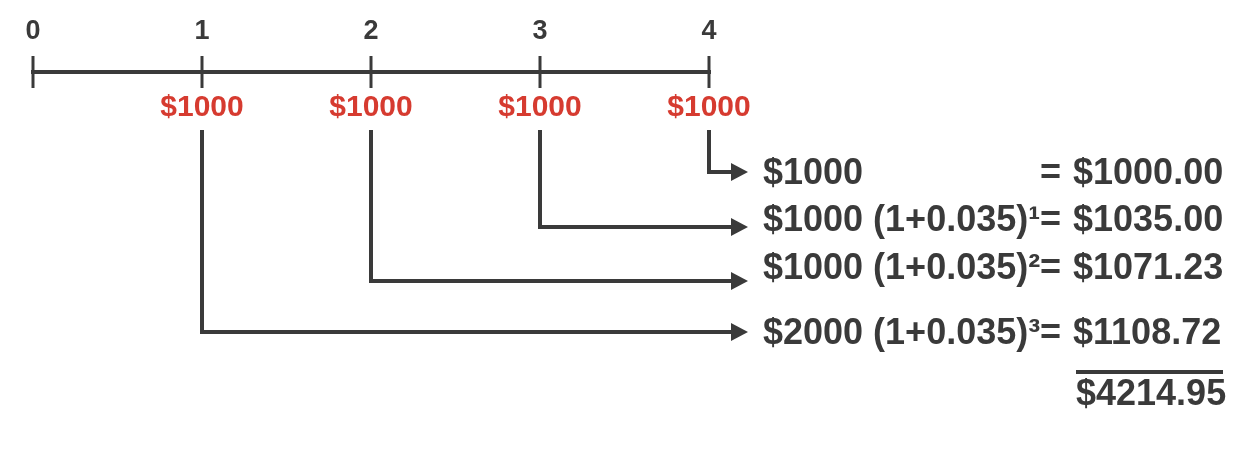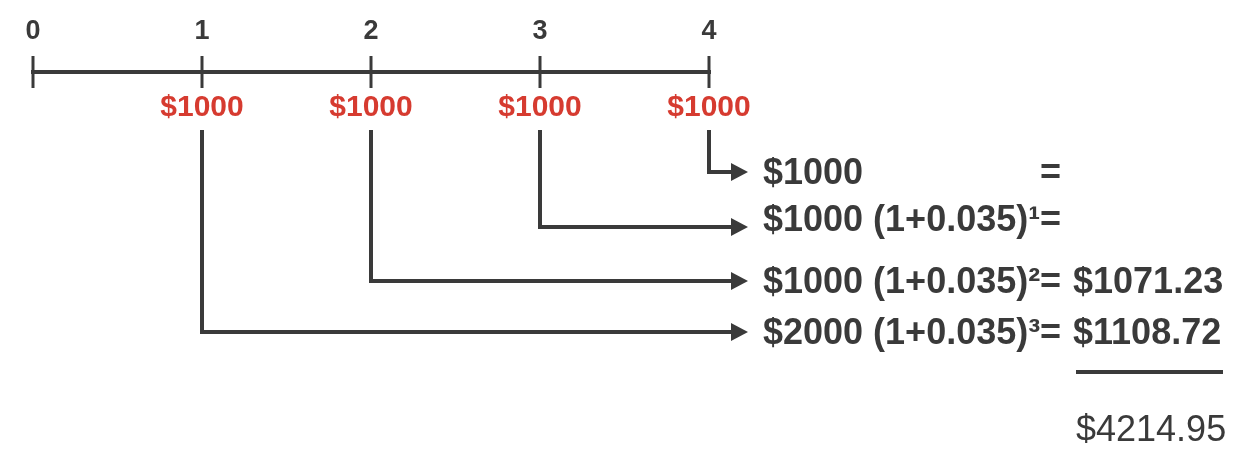--- a/index.html
+++ b/index.html
@@ -64,32 +64,32 @@
     display: flex;
     align-items: baseline;
     font-size: 36px;
     font-weight: 700;
     line-height: 44px;
     color: var(--ink, #3a3a3a);
     white-space: nowrap;
   }
   .row-1 { top: 150px; }
   .row-2 { top: 197px; }
-  .row-3 { top: 259px; text-align: center; }
+  .row-3 { top: 245px; text-align: center; }
   .row-4 { top: 310px; }
   .calc-expr   { width: 277px; }
   .calc-equals { margin-right: 12px; }
   .calc-result { }
 
   .total-label {
     position: absolute;
     left: 1076px;
-    top: 407px;
+    top: 371px;
     font-size: 36px;
-    font-weight: 400;
+    font-weight: 700;
     line-height: 44px;
     color: var(--ink, #3a3a3a);
   }
 </style>
 </head>
 <body>
 
 <div class="stage">
 
   <svg class="diagram-svg" viewBox="0 0 1250 459" xmlns="http://www.w3.org/2000/svg">
@@ -122,24 +122,26 @@
   <div class="tick-label tick-4">4</div>
 
   <div class="payment-label pay-1">$1000</div>
   <div class="payment-label pay-2">$1000</div>
   <div class="payment-label pay-3">$1000</div>
   <div class="payment-label pay-4">$1000</div>
 
   <div class="calc-row row-1">
     <span class="calc-expr">$1000</span>
     <span class="calc-equals">=</span>
+    <span class="calc-result">$1000.00</span>
   </div>
   <div class="calc-row row-2">
     <span class="calc-expr">$1000 (1+0.035)¹</span>
     <span class="calc-equals">=</span>
+    <span class="calc-result">$1035.00</span>
   </div>
   <div class="calc-row row-3">
     <span class="calc-expr">$1000 (1+0.035)²</span>
     <span class="calc-equals">=</span>
     <span class="calc-result">$1071.23</span>
   </div>
   <div class="calc-row row-4">
     <span class="calc-expr">$2000 (1+0.035)³</span>
     <span class="calc-equals">=</span>
     <span class="calc-result">$1108.72</span>

